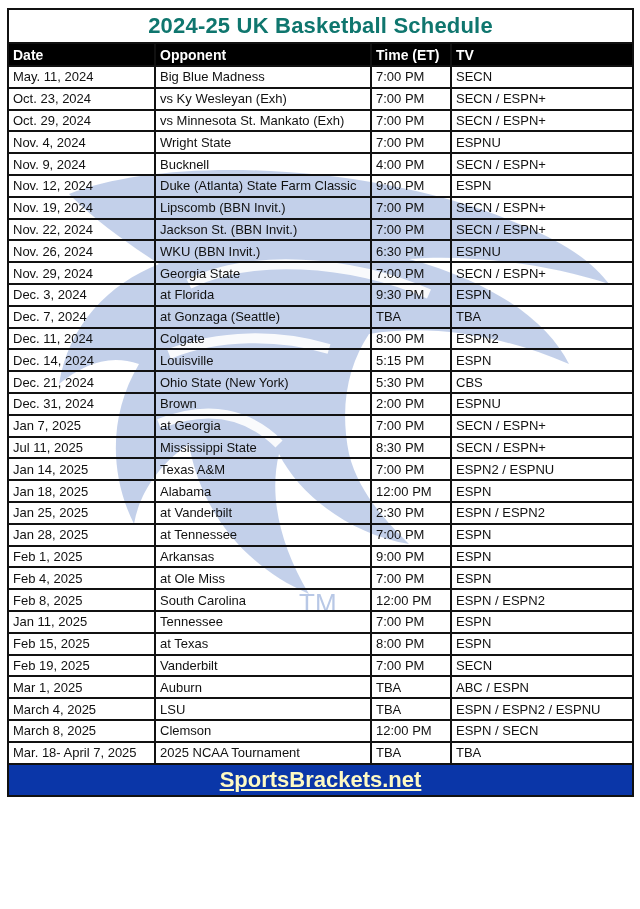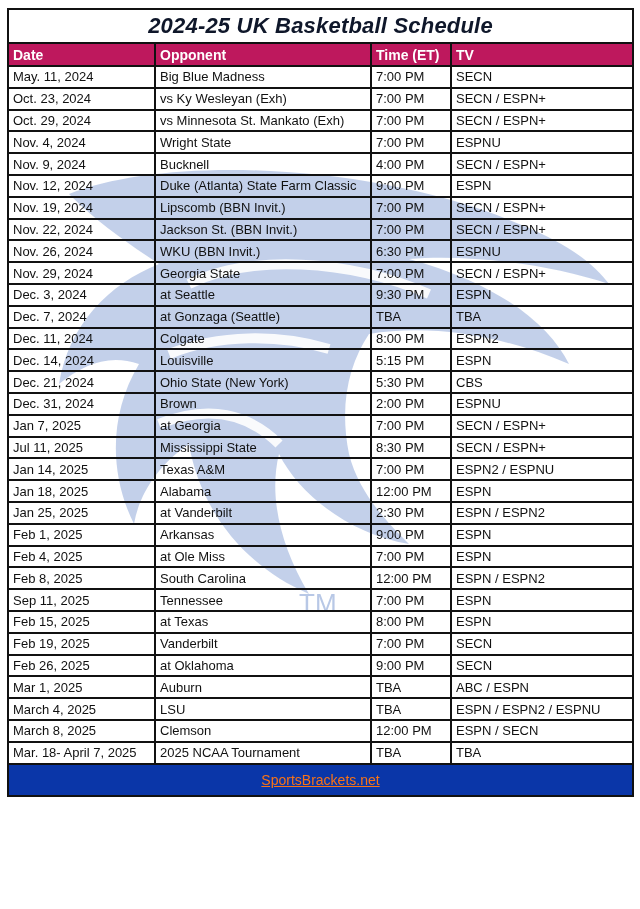--- a/index.html
+++ b/index.html
@@ -3,50 +3,49 @@
   <meta charset="utf-8">
   <style>
     html, body { margin: 0; padding: 0; background: #ffffff; }
     body { width: 640px; height: 909px; position: relative; overflow: hidden; font-family: "Liberation Sans", sans-serif; }
     .sheet {
       position: absolute; left: 7px; top: 8px; width: 627px;
       border: 2px solid #111; box-sizing: border-box; background: #fff;
     }
     .title {
       height: 32px; line-height: 32px; text-align: center;
-      color: #0f172a; font-weight: bold; font-size: 22px; letter-spacing: 0.2px;
+      color: #0f766e; font-weight: bold; font-size: 22px; letter-spacing: 0.2px;
       border-bottom: 2px solid #111;
-      font-style: italic;
     }
     .table-wrap { position: relative; }
     .watermark {
       position: absolute; left: 40px; top: 120px; width: 560px; height: 470px;
       pointer-events: none; z-index: 0;
     }
     table { border-collapse: collapse; width: 100%; position: relative; z-index: 1; table-layout: fixed; }
     th, td {
       border-right: 2px solid #111; border-bottom: 2px solid #111;
       padding: 0 0 0 4px; height: 19.8px; font-size: 13px; white-space: nowrap; overflow: hidden;
       text-align: left; color: #111;
     }
     th:last-child, td:last-child { border-right: none; }
     thead th {
-      background: #be185d; color: #fff; font-weight: bold; font-size: 14px; height: 21px;
+      background: #000000; color: #fff; font-weight: bold; font-size: 14px; height: 21px;
       border-right: 2px solid #111;
     }
     tbody td { background: transparent; }
     col.c-date { width: 146px; }
     col.c-opp { width: 216px; }
     col.c-time { width: 80px; }
     col.c-tv { width: auto; }
     .footer {
       height: 30px; line-height: 30px; background: #0a36a8; text-align: center;
     }
     .footer a {
-      color: #f97316; font-weight: normal; font-size: 14px; text-decoration: underline; font-family: "Liberation Sans", sans-serif;
+      color: #fef9c3; font-weight: bold; font-size: 22px; text-decoration: underline; font-family: "Liberation Sans", sans-serif;
     }
   </style>
 </head>
 <body>
 
 <div class="sheet">
   <div class="title">2024-25 UK Basketball Schedule</div>
 
   <div class="table-wrap">
     <svg class="watermark" viewBox="0 0 560 470">
@@ -132,21 +131,21 @@
             <td>ESPNU</td>
           </tr>
         <tr>
             <td>Nov. 29, 2024</td>
             <td>Georgia State</td>
             <td>7:00 PM</td>
             <td>SECN / ESPN+</td>
           </tr>
         <tr>
             <td>Dec. 3, 2024</td>
-            <td>at Seattle</td>
+            <td>at Florida</td>
             <td>9:30 PM</td>
             <td>ESPN</td>
           </tr>
         <tr>
             <td>Dec. 7, 2024</td>
             <td>at Gonzaga (Seattle)</td>
             <td>TBA</td>
             <td>TBA</td>
           </tr>
         <tr>
@@ -197,59 +196,59 @@
             <td>12:00 PM</td>
             <td>ESPN</td>
           </tr>
         <tr>
             <td>Jan 25, 2025</td>
             <td>at Vanderbilt</td>
             <td>2:30 PM</td>
             <td>ESPN / ESPN2</td>
           </tr>
         <tr>
+            <td>Jan 28, 2025</td>
+            <td>at Tennessee</td>
+            <td>7:00 PM</td>
+            <td>ESPN</td>
+          </tr>
+        <tr>
             <td>Feb 1, 2025</td>
             <td>Arkansas</td>
             <td>9:00 PM</td>
             <td>ESPN</td>
           </tr>
         <tr>
             <td>Feb 4, 2025</td>
             <td>at Ole Miss</td>
             <td>7:00 PM</td>
             <td>ESPN</td>
           </tr>
         <tr>
             <td>Feb 8, 2025</td>
             <td>South Carolina</td>
             <td>12:00 PM</td>
             <td>ESPN / ESPN2</td>
           </tr>
         <tr>
-            <td>Sep 11, 2025</td>
+            <td>Jan 11, 2025</td>
             <td>Tennessee</td>
             <td>7:00 PM</td>
             <td>ESPN</td>
           </tr>
         <tr>
             <td>Feb 15, 2025</td>
             <td>at Texas</td>
             <td>8:00 PM</td>
             <td>ESPN</td>
           </tr>
         <tr>
             <td>Feb 19, 2025</td>
             <td>Vanderbilt</td>
             <td>7:00 PM</td>
-            <td>SECN</td>
-          </tr>
-        <tr>
-            <td>Feb 26, 2025</td>
-            <td>at Oklahoma</td>
-            <td>9:00 PM</td>
             <td>SECN</td>
           </tr>
         <tr>
             <td>Mar 1, 2025</td>
             <td>Auburn</td>
             <td>TBA</td>
             <td>ABC / ESPN</td>
           </tr>
         <tr>
             <td>March 4, 2025</td>

